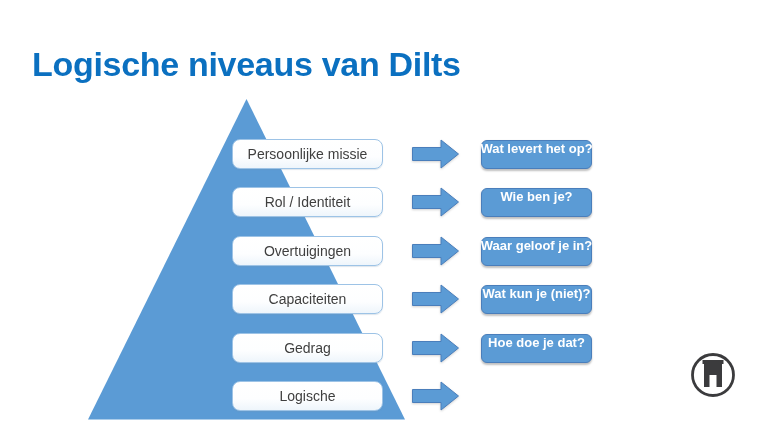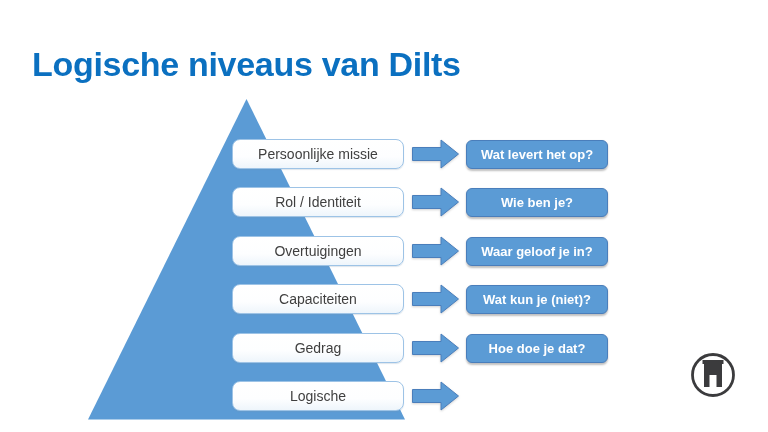--- a/index.html
+++ b/index.html
@@ -8,34 +8,34 @@
     overflow:hidden; font-family:"Liberation Sans", sans-serif;
   }
   .title {
     position:absolute; left:32px; top:22px;
     font-size:34px; font-weight:bold; letter-spacing:-0.3px;
     color:var(--title_color,#0B70C0); white-space:nowrap;
   }
   .pyramid-svg { position:absolute; left:0; top:0; }
   .row { position:absolute; left:0; width:768px; height:30px; }
   .level-box {
-    position:absolute; left:232px; top:0; width:172px; height:30px;
+    position:absolute; left:232px; top:0; width:151px; height:30px;
     box-sizing:border-box; border:1.5px solid var(--level_box_border,#9DC3E6);
     border-radius:8px;
     background:linear-gradient(180deg,#ffffff 0%,#fdfeff 60%,#eef5fb 100%);
     display:flex; align-items:center; justify-content:center;
     font-size:14px; color:var(--level_text,#3F3F3F); white-space:nowrap;
     box-shadow:0 1px 1px rgba(120,150,180,0.25);
   }
   .arrow-svg { position:absolute; left:412px; top:0; filter:drop-shadow(0 1px 1px rgba(0,0,0,0.18)); }
   .q-box {
-    position:absolute; left:466px; top:0.5px; width:142px; height:29px;
+    position:absolute; left:481px; top:0.5px; width:111px; height:29px;
     box-sizing:border-box; border:1px solid var(--question_border,#4A7EBB);
     border-radius:6px; background:var(--question_fill,#5B9BD5);
-    display:flex; align-items:center; justify-content:center;
+    display:flex; justify-content:center;
     font-size:13px; font-weight:bold; color:var(--question_text,#ffffff);
     white-space:nowrap; box-shadow:0 1.5px 2px rgba(0,0,0,0.25);
   }
   .logo-svg { position:absolute; left:689px; top:351px; }
 </style>
 </head>
 <body>
 
 <div class="slide">
 

